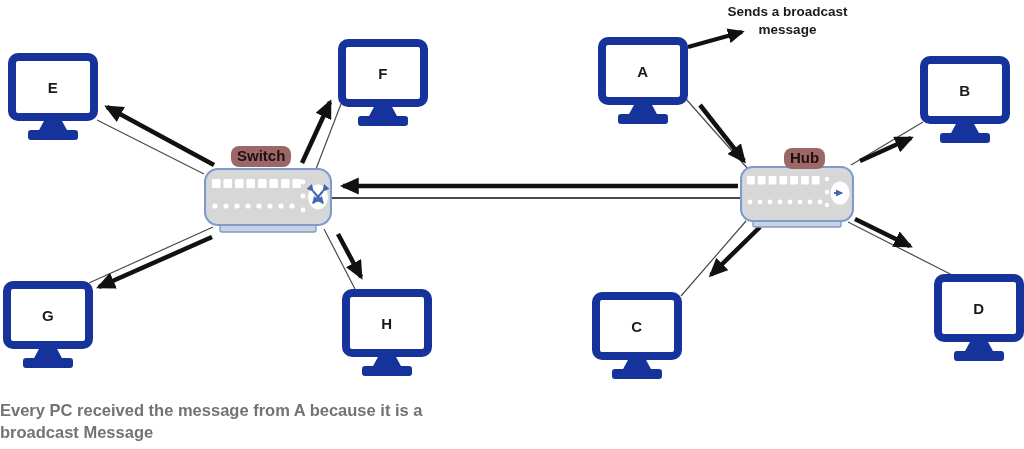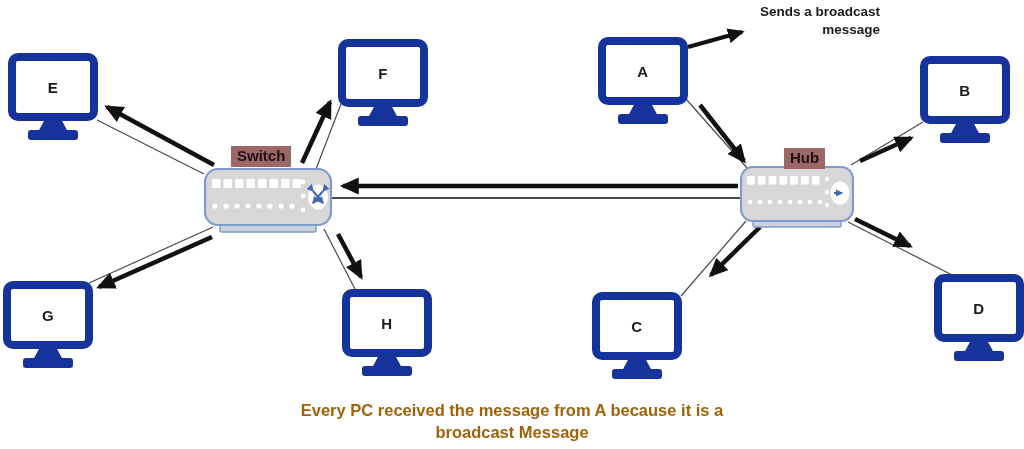--- a/index.html
+++ b/index.html
@@ -26,29 +26,29 @@
 
   .device { position:absolute; }
   .device .body { fill: var(--device-fill, #d7d7d7); stroke: var(--device-border, #7E9BCD); stroke-width:2.2; }
   .device .foot { fill:#ccd2dd; stroke: var(--device-border, #7E9BCD); stroke-width:1.4; }
   .device .port { fill:#ffffff; }
   .device .lens { fill:#ffffff; }
   .device .glyph { stroke: var(--icon-blue, #4468B0); stroke-width:2; fill:none; }
 
   .badge {
     position:absolute; background: var(--label-bg, #9C6767); color: var(--label-text, #201010);
-    font-size:15px; font-weight:bold; padding:1px 6px 2px 6px; line-height:18px;
+    font-size:15px; font-weight:bold; padding:1px 6px 2px 6px; line-height:18px;border-radius:8px;
   }
   .annotation {
-    position:absolute; left:695px; top:3px; width:185px; text-align:right;
+    position:absolute; left:695px; top:3px; width:185px; text-align:center;
     font-size:13.5px; font-weight:bold; color:#1b1b1b; line-height:1.3; white-space:pre-line;
   }
   .caption {
-    position:absolute; left:0; right:0; top:399px; text-align:center;
-    font-size:16.5px; font-weight:bold; color:#a16207; line-height:1.35; white-space:pre-line;
+    position:absolute; left:0; right:0; top:399px; 
+    font-size:16.5px; font-weight:bold; color:#737373; line-height:1.35; white-space:pre-line;
   }
 </style>
 </head>
 <body>
 
 <div class="canvas">
 
   <svg class="wires" viewBox="0 0 1024 449">
     <defs>
       <marker id="ah" markerWidth="4.6" markerHeight="3.8" refX="3.5" refY="1.9" orient="auto" markerUnits="strokeWidth">

